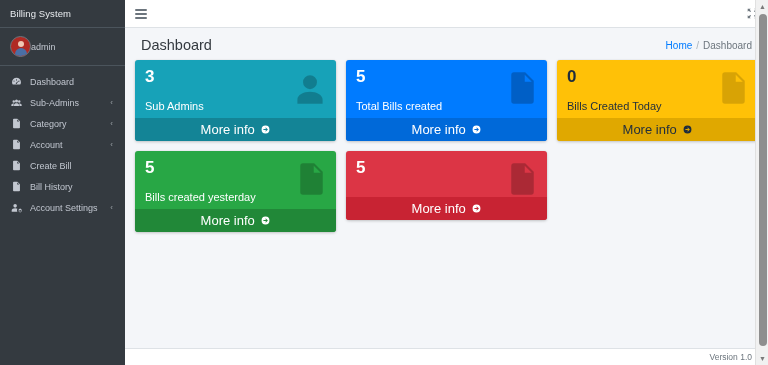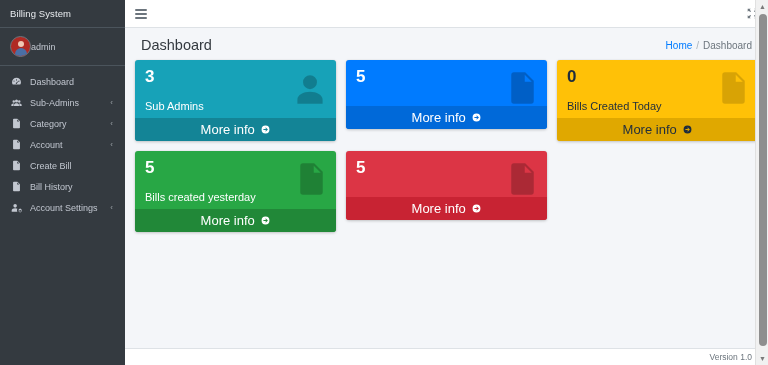--- a/index.html
+++ b/index.html
@@ -392,20 +392,21 @@
                   <path d="M8 1a7 7 0 1 0 0 14A7 7 0 0 0 8 1zm.6 3.3 3.3 3.3a.5.5 0 0 1 0 .8L8.6 11.7 7.5 10.6l1.9-1.9H4.3V7.3h5.1L7.5 5.4l1.1-1.1z"></path>
                 </svg>
             </div>
           </div>
         </div>
 
         <div class="col">
           <div class="small-box light" style="background:#007bff;">
             <div class="inner">
               <div class="sb-value">5</div>
+              <div class="sb-text">Total Bills created</div>
             </div>
             <div class="sb-icon">
               <svg width="33" height="36" viewBox="0 0 12 16" fill="currentColor">
                   <path d="M7.2 1H2.2A1.2 1.2 0 0 0 1 2.2v11.6A1.2 1.2 0 0 0 2.2 15h7.6a1.2 1.2 0 0 0 1.2-1.2V4.8L7.2 1zm-.2 4.2V2.1l3.1 3.1H7z"></path>
                 </svg>
             </div>
             <div class="sb-footer" style="background:#0069d9;">
               <span class="lbl">More info</span>
               <svg width="9" height="9" viewBox="0 0 16 16" fill="currentColor">
                   <path d="M8 1a7 7 0 1 0 0 14A7 7 0 0 0 8 1zm.6 3.3 3.3 3.3a.5.5 0 0 1 0 .8L8.6 11.7 7.5 10.6l1.9-1.9H4.3V7.3h5.1L7.5 5.4l1.1-1.1z"></path>

